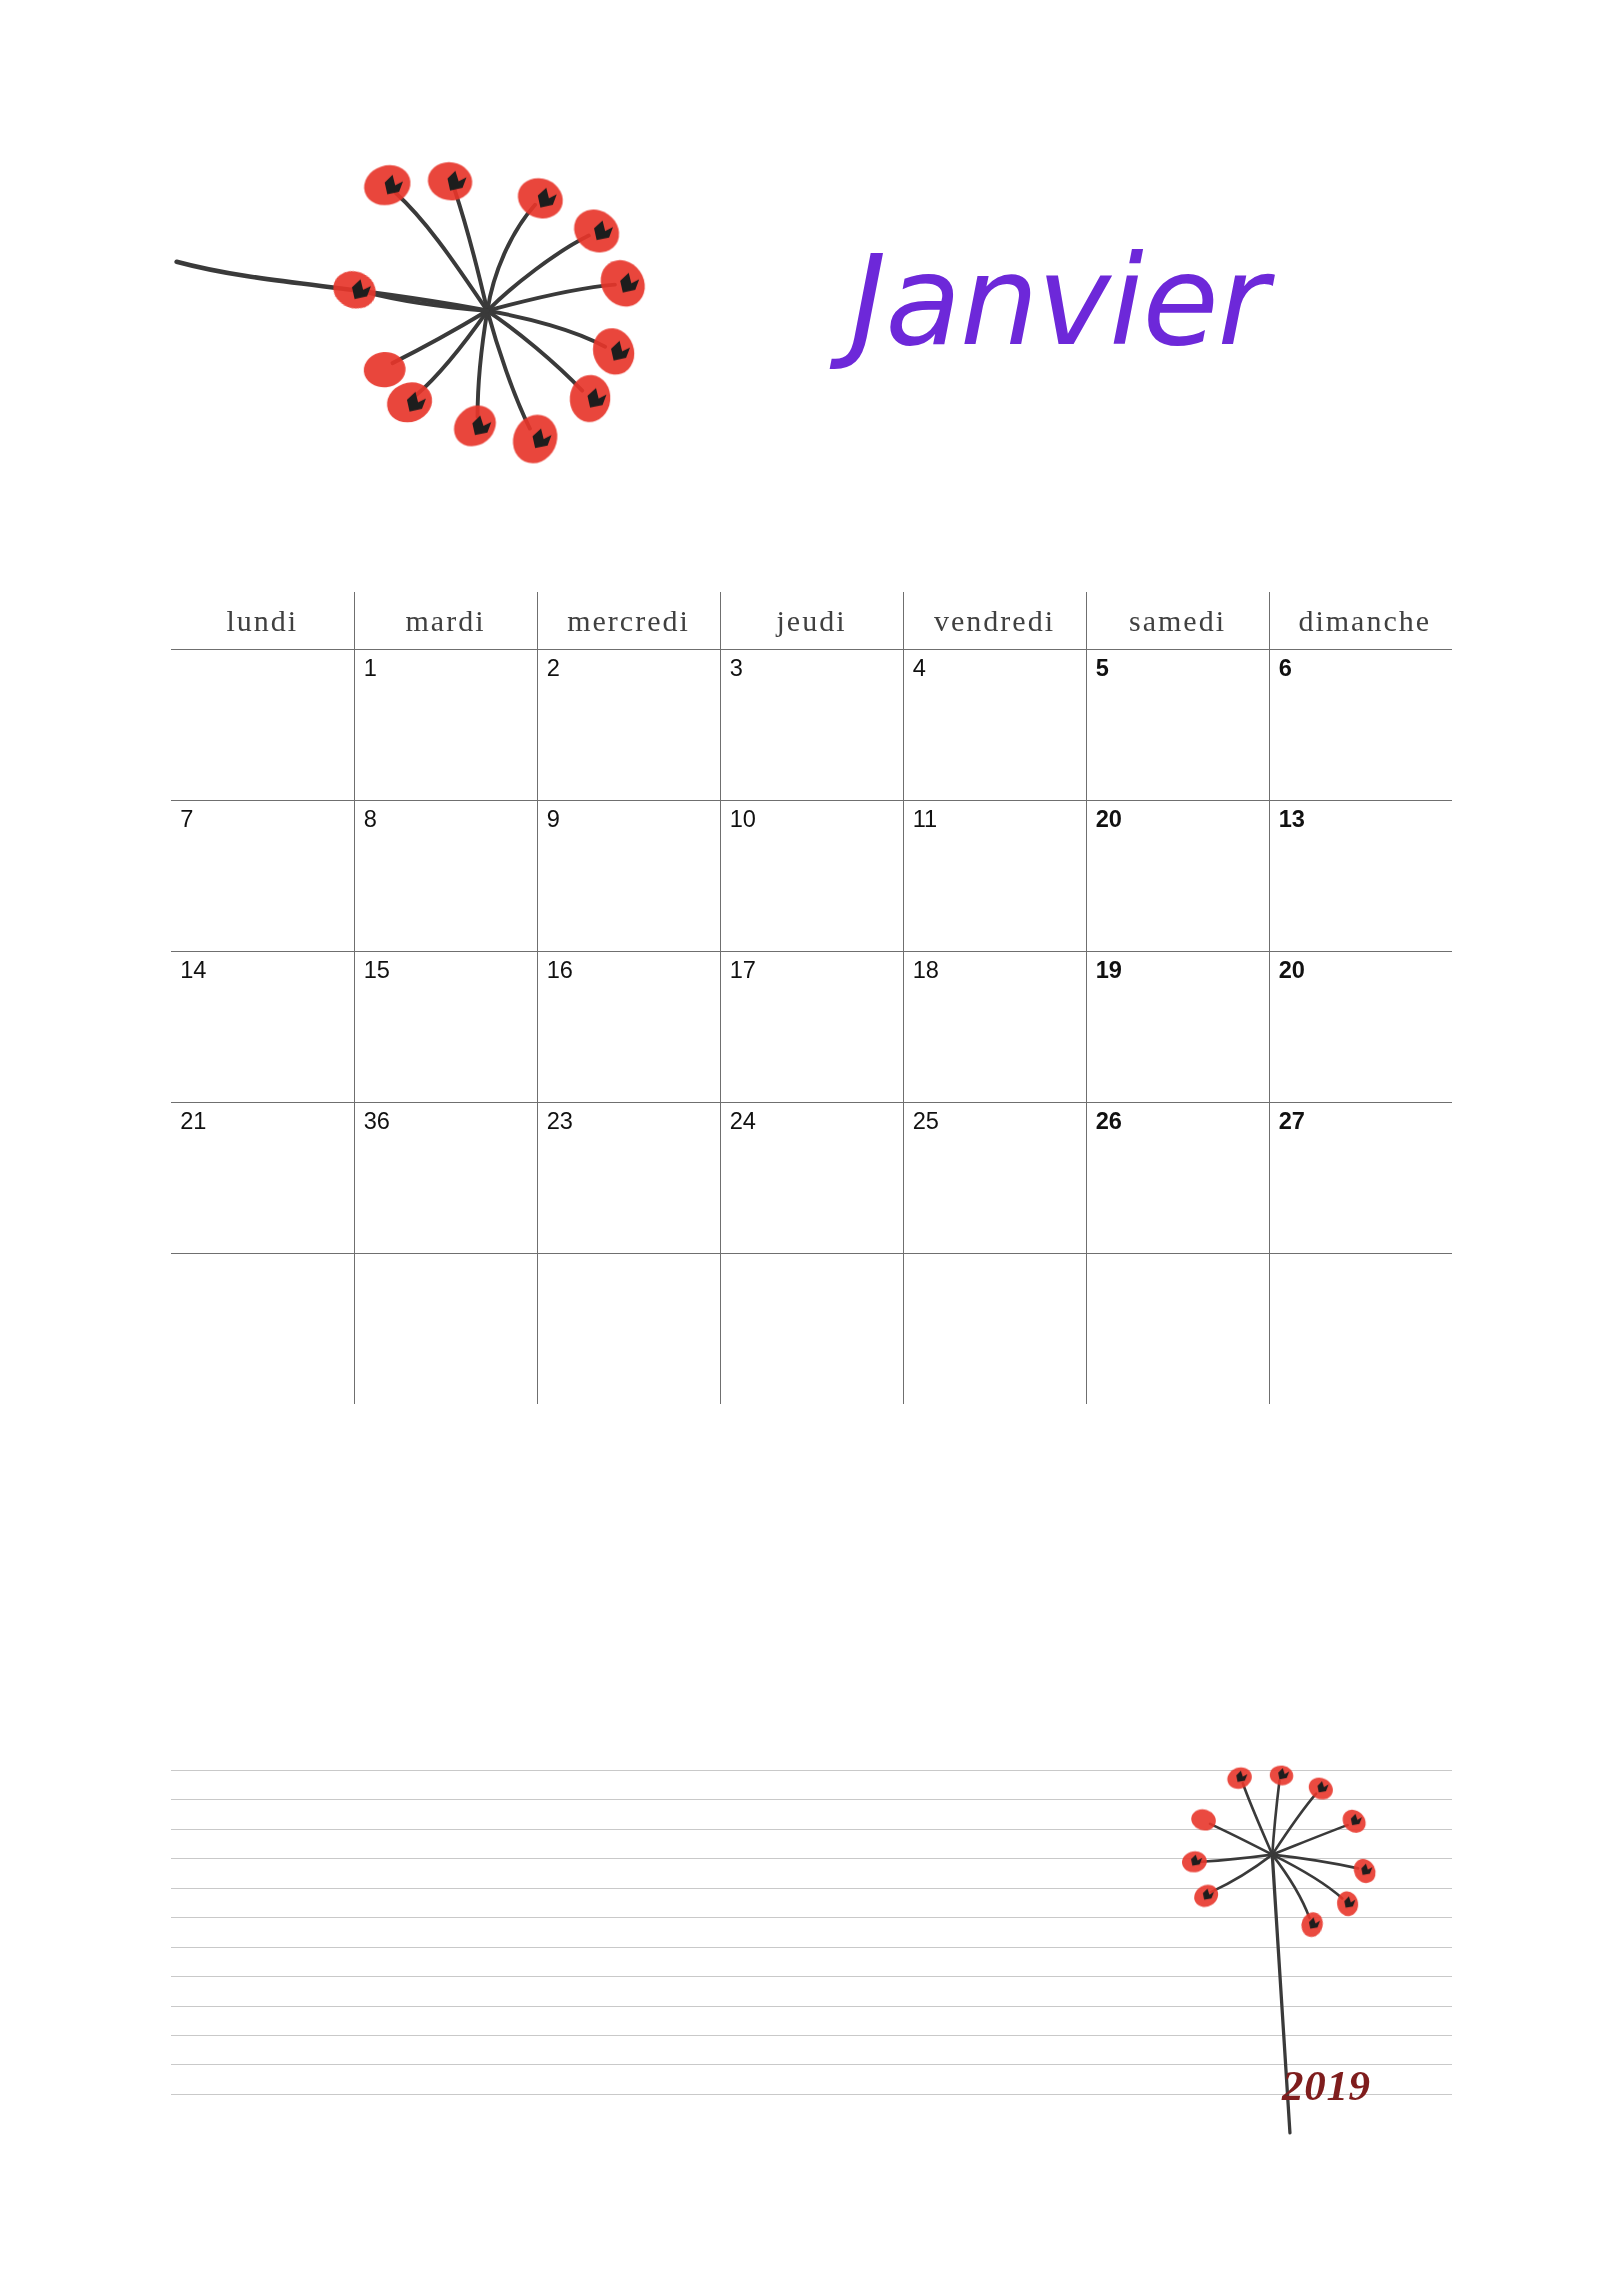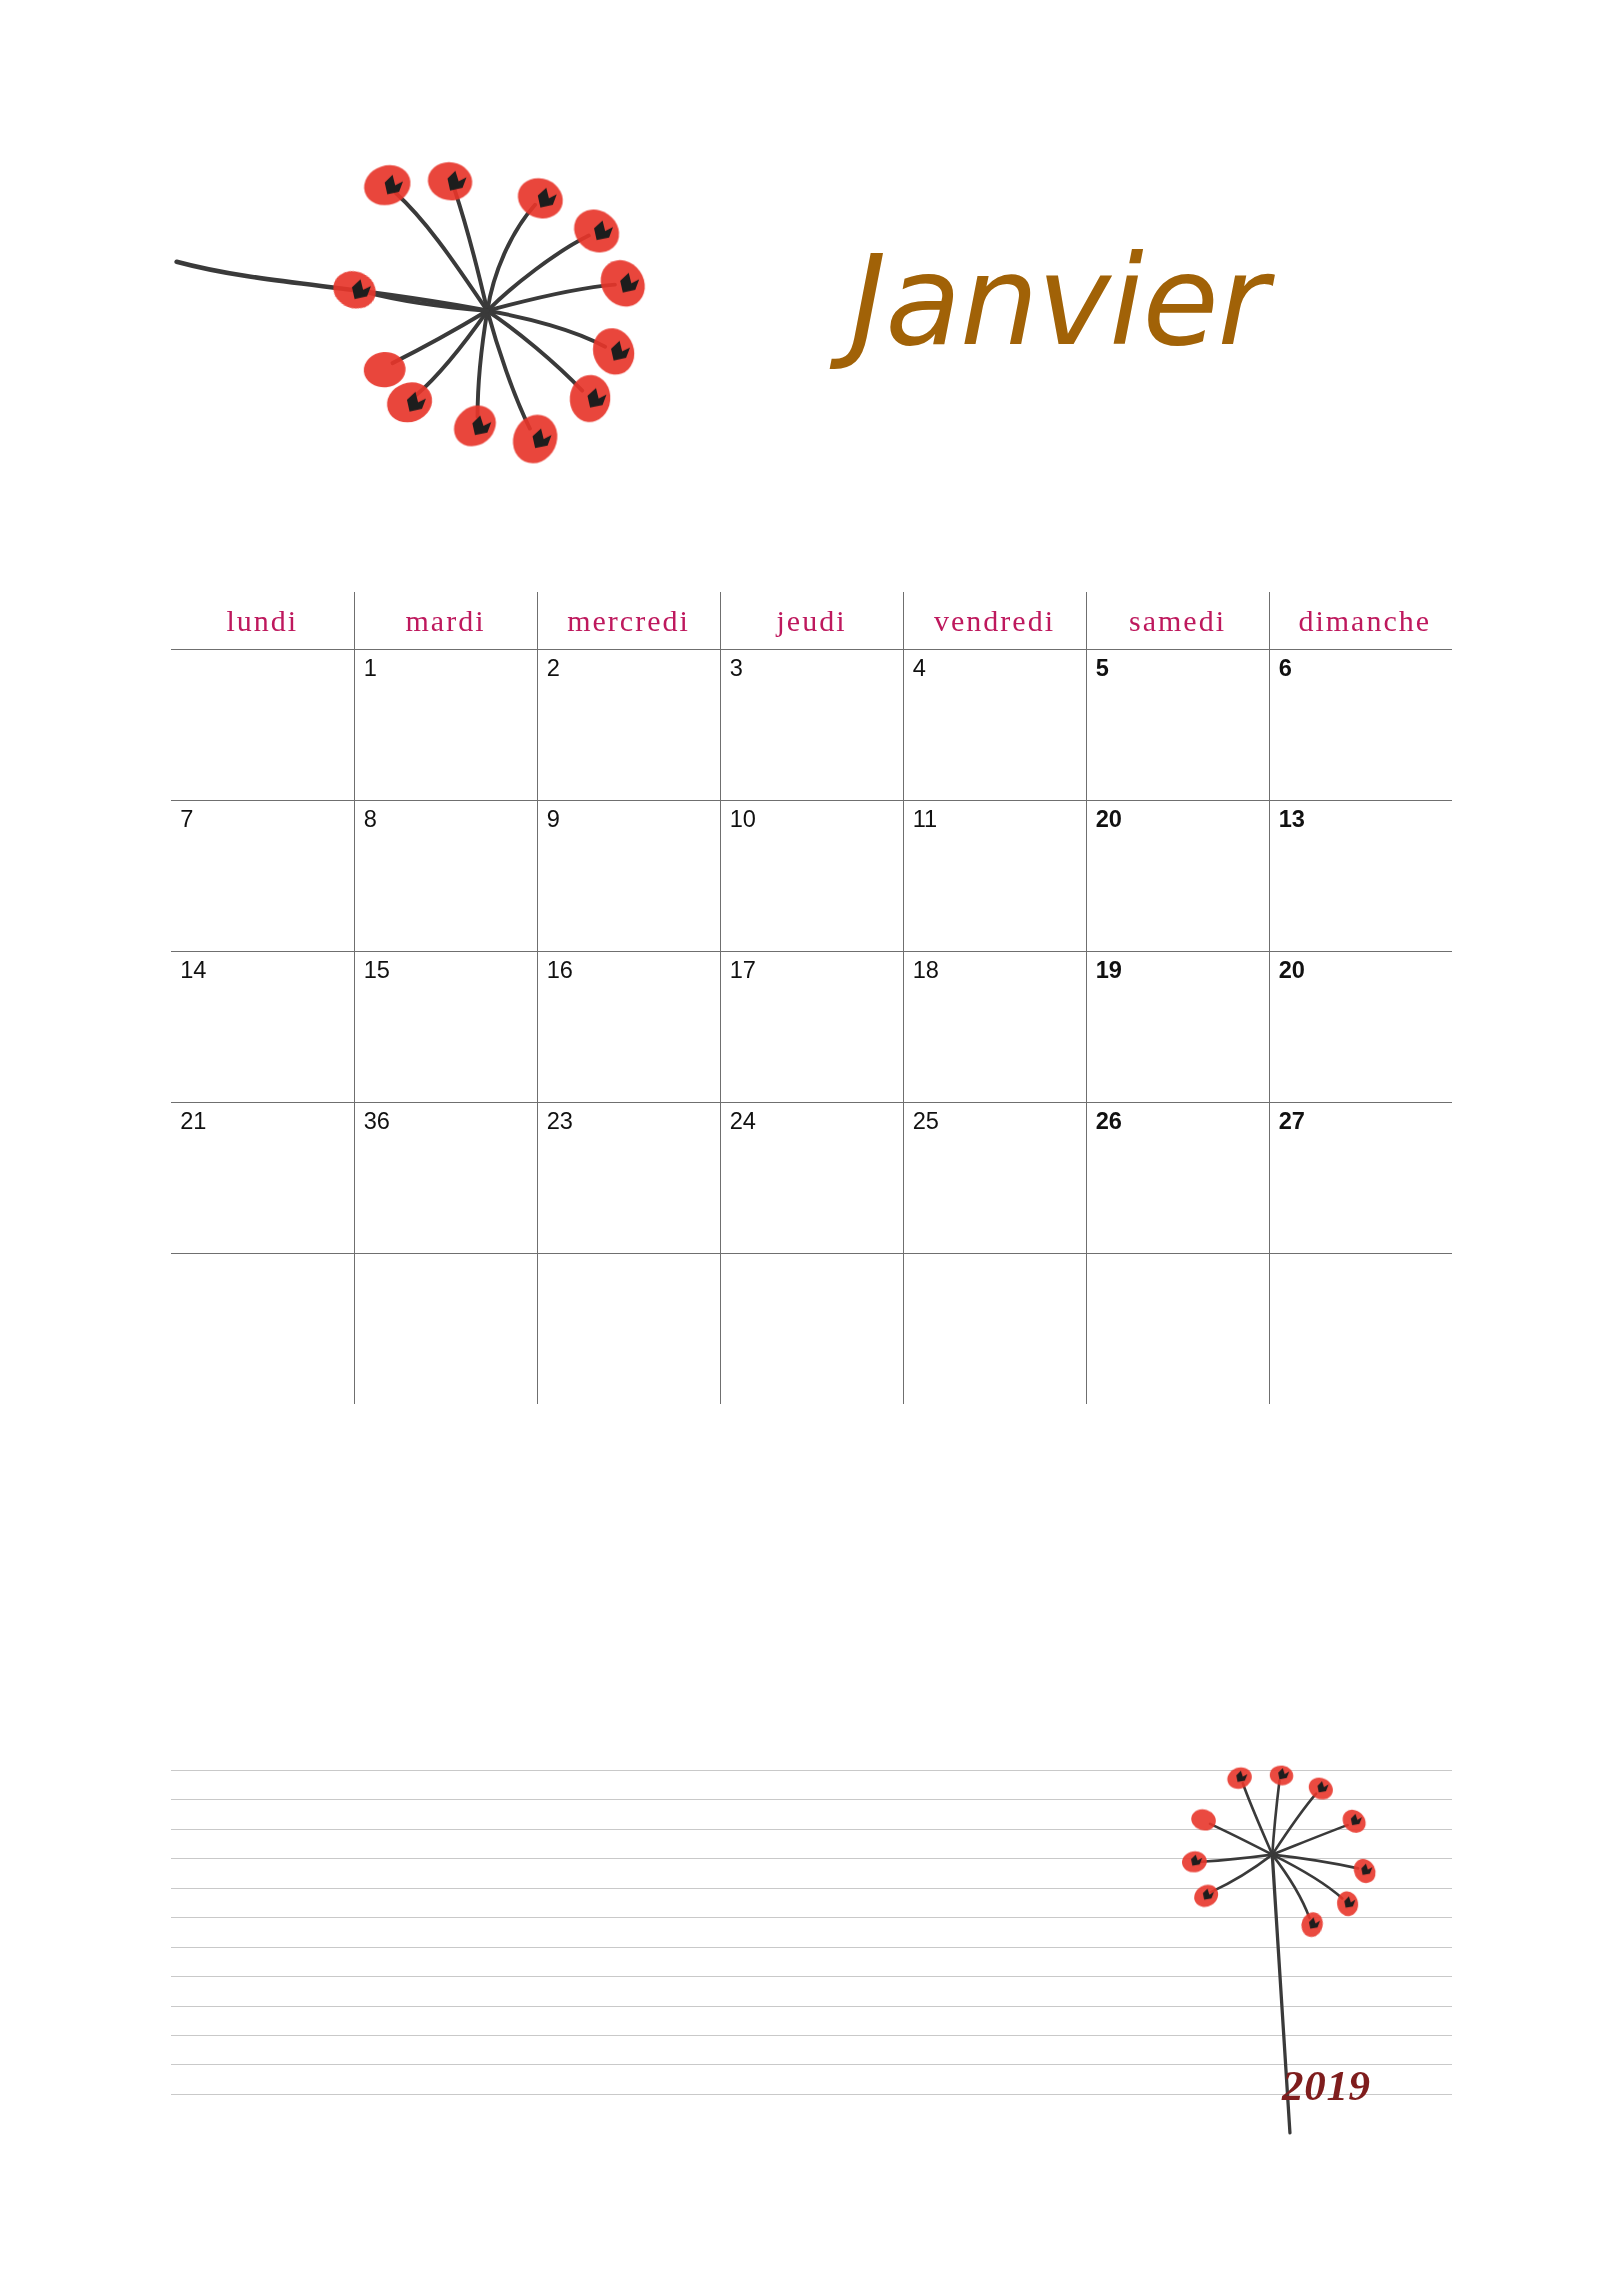--- a/index.html
+++ b/index.html
@@ -35,21 +35,21 @@
   .month-title {
     position: absolute;
     left: 850px;
     top: 216px;
     width: 693px;
     height: 170px;
     font-family: "DejaVu Sans", sans-serif;
     font-size: 124px;
     font-style: italic;
     font-weight: 400;
-    color: #a16207;
+    color: #6d28d9;
     letter-spacing: -1.3px;
     line-height: 170px;
     white-space: nowrap;
   }
 
   
   .calendar {
     position: absolute;
     left: 171px;
     top: 592px;
@@ -60,21 +60,21 @@
     border-collapse: collapse;
     width: 1281px;
     table-layout: fixed;
   }
 
   .cal-table th {
     font-family: "Liberation Serif", serif;
     font-size: 30px;
     font-weight: 400;
     letter-spacing: 2px;
-    color: #be185d;
+    color: #404040;
     text-align: center;
     padding: 0 0 10.5px 0;
     height: 46px;
     vertical-align: bottom;
     border-left: 1.3px solid #6f6f6f;
     border-right: 1.3px solid #6f6f6f;
   }
   .cal-table th.first { border-left: none; }
   .cal-table th.last  { border-right: none; padding-left: 8px; }
 

